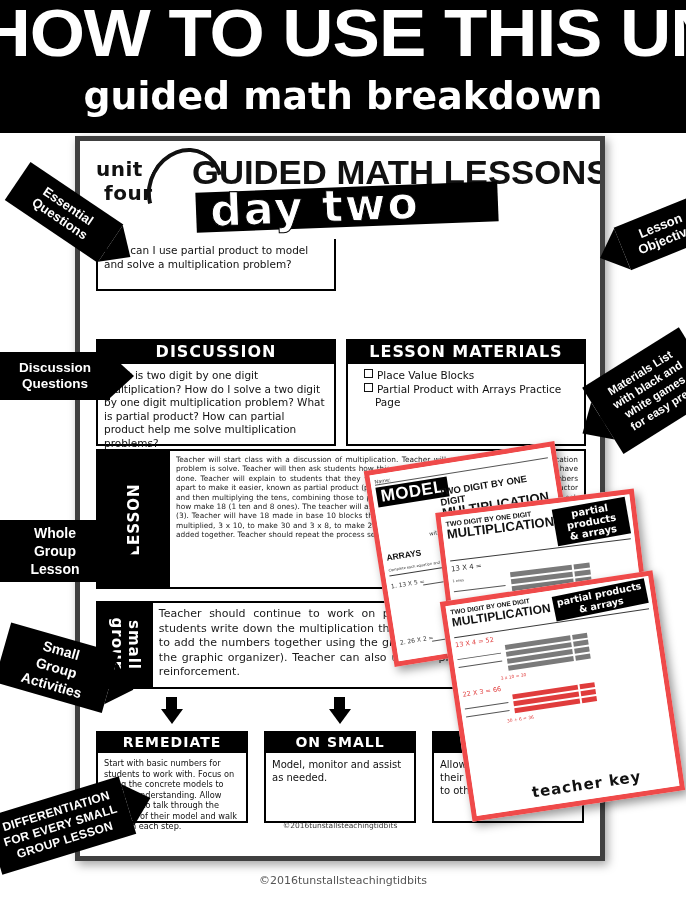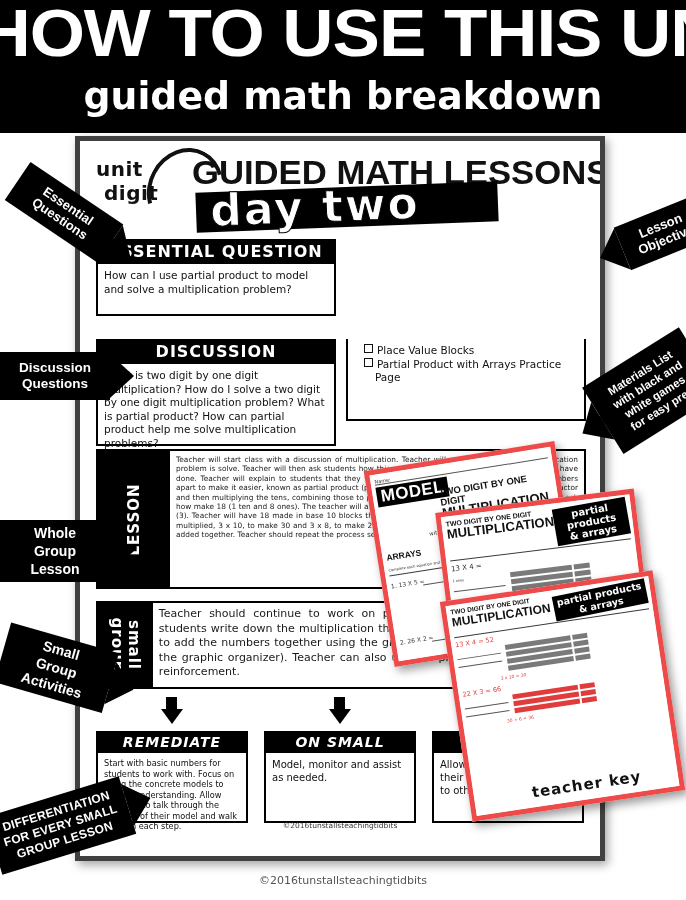--- a/index.html
+++ b/index.html
@@ -64,21 +64,21 @@
   .smallgrp{left:8px;top:452px;width:490px;height:88px;}
   .smallgrp .strip-text{font-size:11px;line-height:14.5px;}
 
   
   .down-arrow{position:absolute;width:0;height:0;border-left:11px solid transparent;
     border-right:11px solid transparent;border-top:15px solid #000;}
   .down-stem{position:absolute;width:11px;height:12px;background:#000;}
 
   
   .trio{position:absolute;top:582px;width:152px;}
-  .trio .card-head{font-size:14px;height:22px;line-height:22px;font-style:italic;}
+  .trio .card-head{font-size:14px;height:22px;line-height:22px;}
   .trio .card-body{height:70px;font-size:8.2px;line-height:10.5px;padding:5px 6px;}
   .t1{left:8px;} .t2{left:176px;} .t3{left:344px;}
   .t2 .card-body{font-size:10px;line-height:13px;}
   .t3 .card-body{font-size:10px;line-height:13px;}
 
   .sheet-credit{position:absolute;left:0;top:672px;width:504px;text-align:center;
     font-family:"DejaVu Sans",sans-serif;font-size:7.5px;color:#3a3a3a;}
 
   
   .ws{position:absolute;background:#fff;border:5px solid #ef4a4a;box-shadow:3px 5px 10px rgba(0,0,0,.4);
@@ -141,39 +141,39 @@
 <div class="header">
   <div class="header-title">HOW TO USE THIS UNIT</div>
   <div class="header-sub">guided math breakdown</div>
 </div>
 
 <div class="sheet">
  <div class="sheet-inner">
 
   <div class="unit-block">
     <div class="unit-word">unit</div>
-    <div class="unit-word two">digit</div>
+    <div class="unit-word two">four</div>
   </div>
   <div class="swoosh"></div>
   <div class="gml">GUIDED MATH LESSONS</div>
   <div class="daybar"></div>
   <div class="dayword">day two</div>
 
   <div class="card eq">
-    <div class="card-head">ESSENTIAL QUESTION</div>
     <div class="card-body">How can I use partial product to model and solve a multiplication problem?</div>
   </div>
 
 
   <div class="card dq">
     <div class="card-head">DISCUSSION QUESTIONS</div>
     <div class="card-body">What is two digit by one digit multiplication? How do I solve a two digit by one digit multiplication problem? What is partial product? How can partial product help me solve multiplication problems?</div>
   </div>
 
   <div class="card lm">
+    <div class="card-head">LESSON MATERIALS</div>
     <div class="card-body">
       <span class="mat-item"><span class="chk"></span><span>Place Value Blocks</span></span>
       <span class="mat-item"><span class="chk"></span><span>Partial Product with Arrays Practice Page</span></span>
     </div>
   </div>
 
   <div class="strip lesson">
     <div class="strip-tab tab-up">
           <span>LESSON</span>
         </div>

